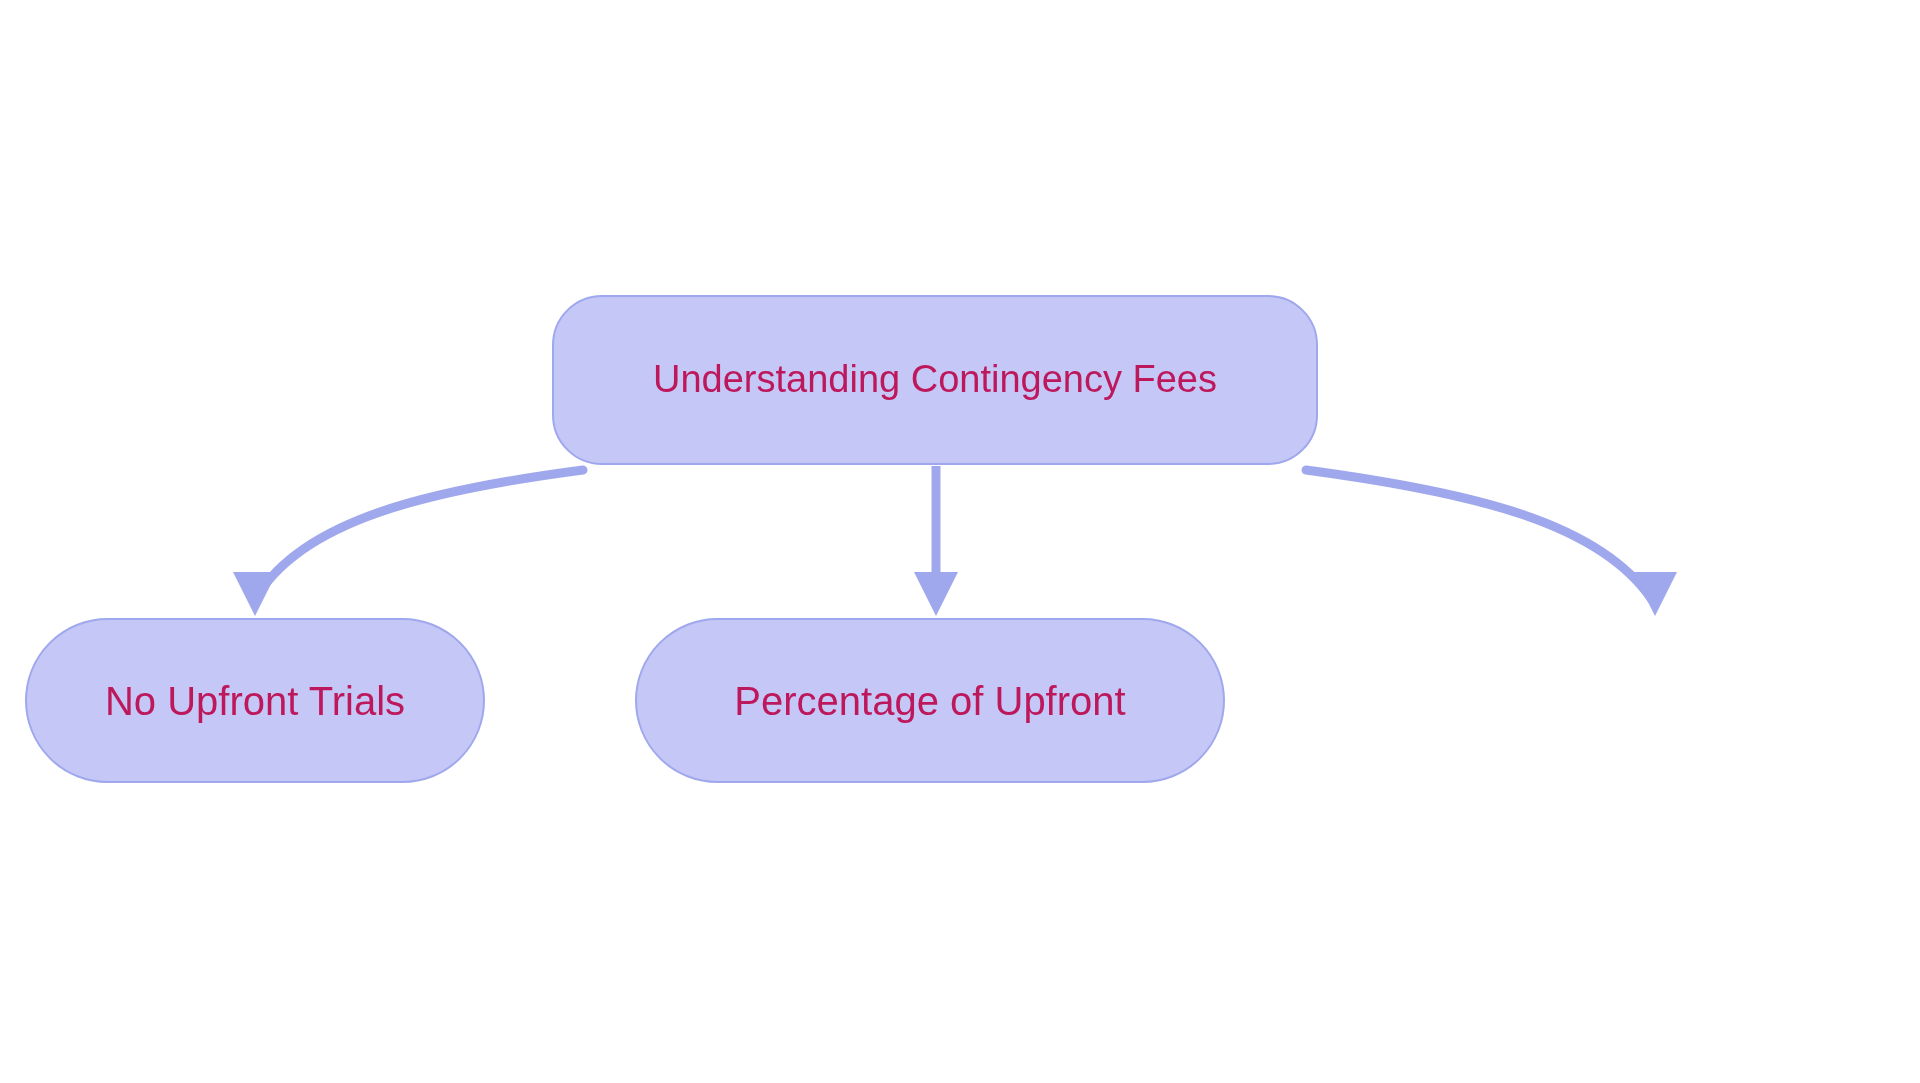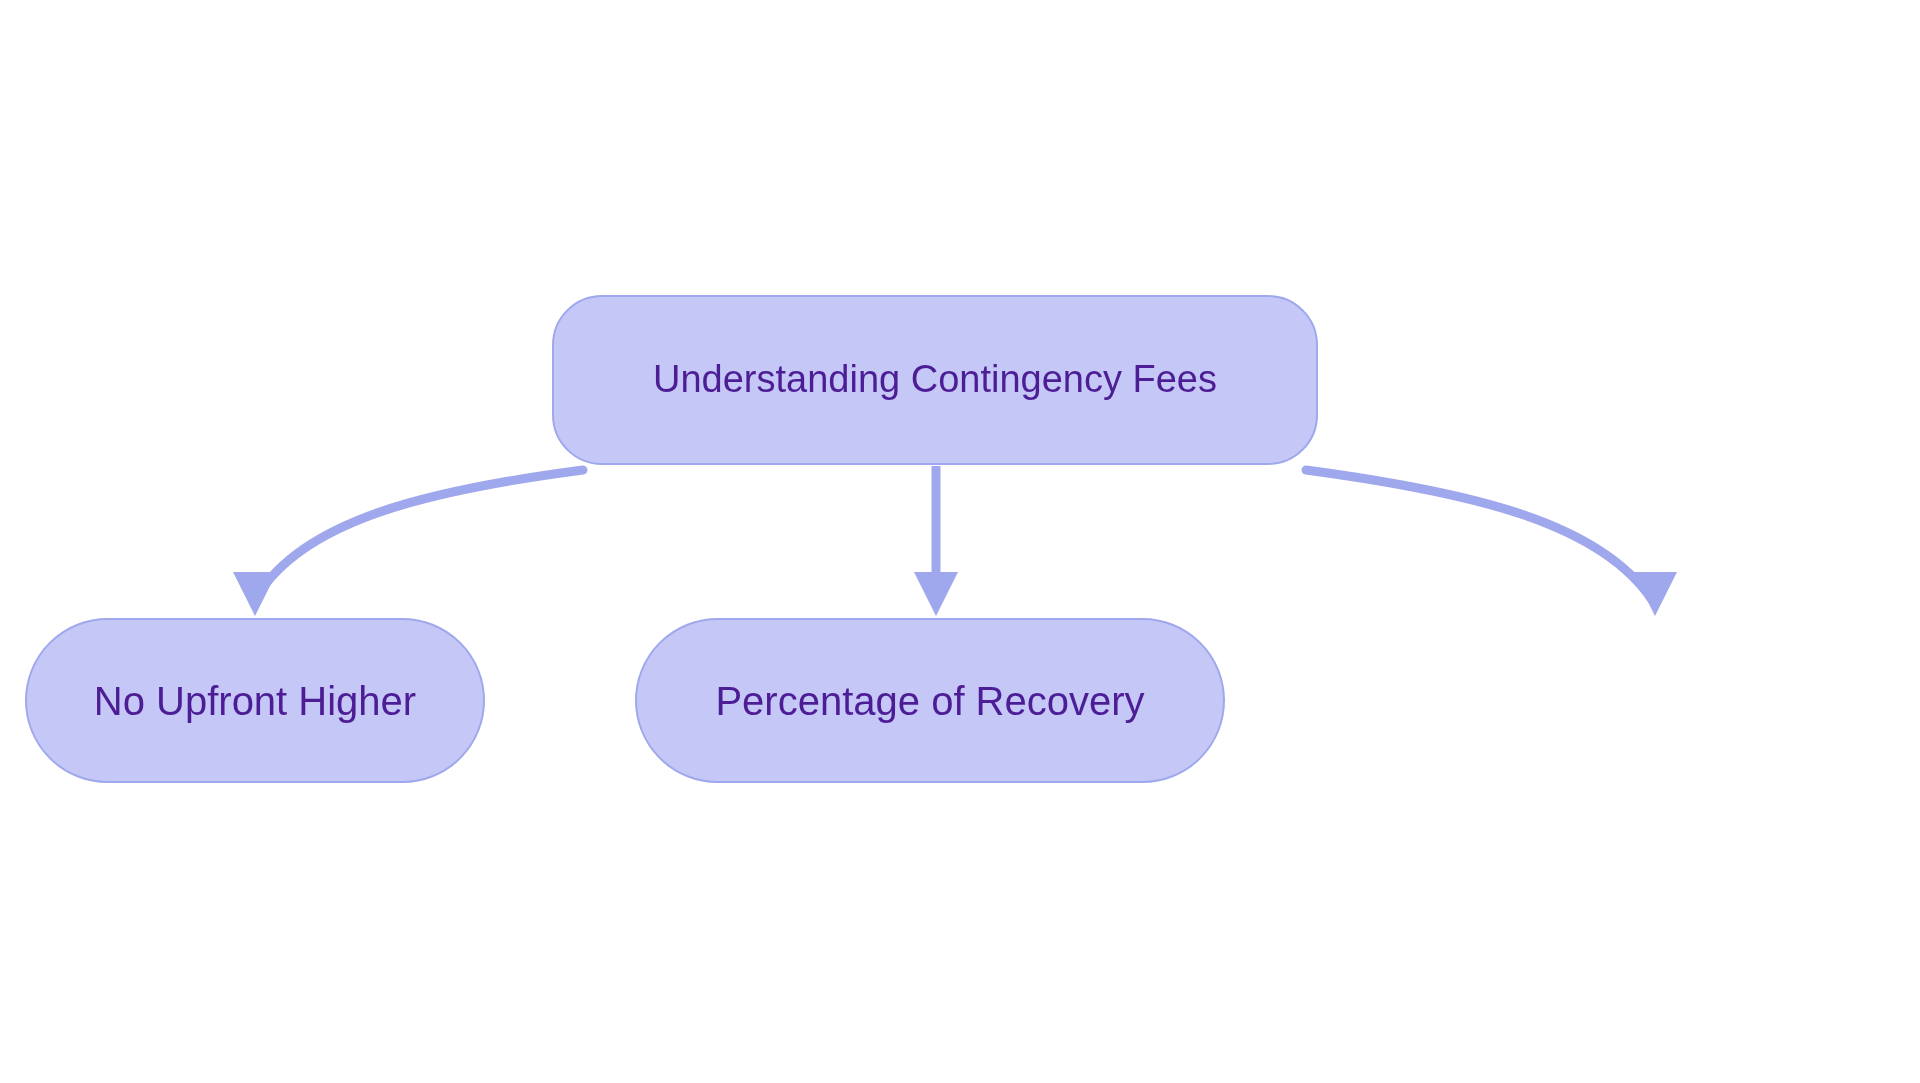--- a/index.html
+++ b/index.html
@@ -44,21 +44,21 @@
     color: #2C31D4;
     text-align: center;
     line-height: 1.15;
     -webkit-font-smoothing: antialiased;
   }
 
   .flow-node .node-label {
     display: block;
     padding: 0 18px;
     white-space: nowrap;
-    color: #4c1d95;
+    color: #be185d;
   }
 
   
   #node-root {
     left: 552px;
     top: 295px;
     width: 766px;
     height: 170px;
     border-radius: 50px;
     font-size: 38px;
@@ -96,21 +96,21 @@
       <path d="M 1306 470 C 1470 492 1600 522 1652 600" fill="none" stroke="#9FA8EC" stroke-width="9" stroke-linecap="round"></path>
       <polygon points="1655,616 1633,572 1677,572" fill="#9FA8EC"></polygon>
     </g>
   </svg>
 
   <div class="flow-node" id="node-root">
     <span class="node-label">Understanding Contingency Fees</span>
   </div>
 
   <div class="flow-node leaf" id="node-child-0">
-    <span class="node-label">No Upfront Higher</span>
+    <span class="node-label">No Upfront Trials</span>
   </div>
 
   <div class="flow-node leaf" id="node-child-1">
-    <span class="node-label">Percentage of Recovery</span>
+    <span class="node-label">Percentage of Upfront</span>
   </div>
 
 
 </div>
 
 </body></html>

